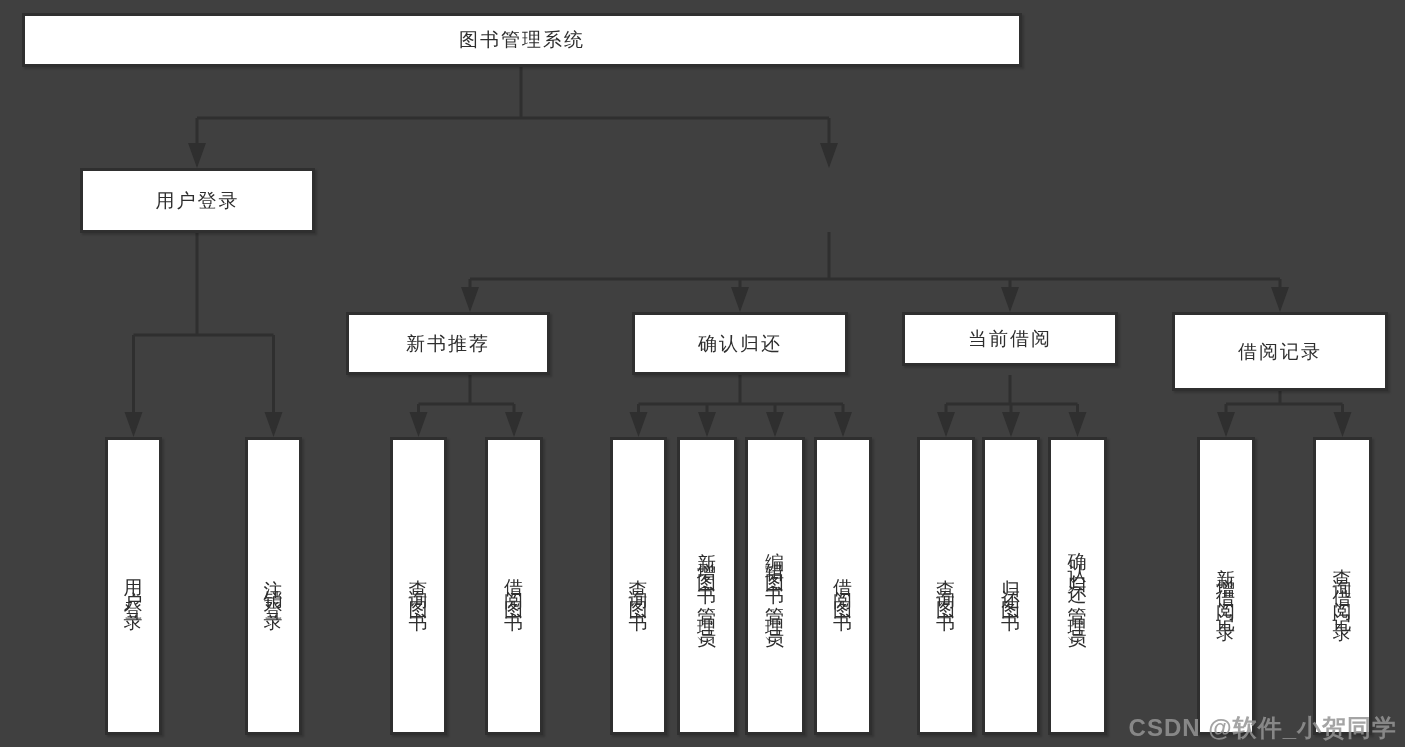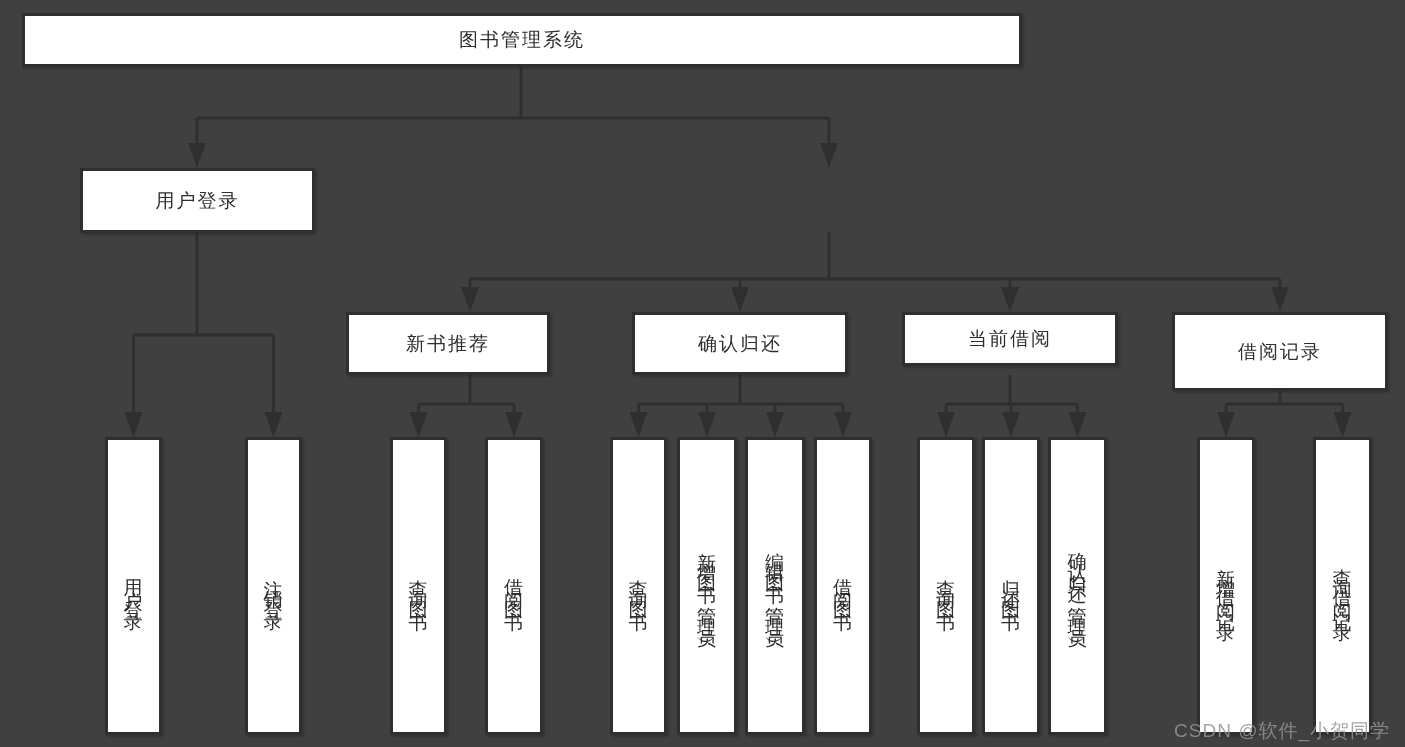--- a/index.html
+++ b/index.html
@@ -30,27 +30,28 @@
   .node.h span { letter-spacing: 2px; white-space: nowrap; }
   .node.v span {
     writing-mode: vertical-rl;
     text-orientation: mixed;
     letter-spacing: 11px;
     line-height: 1;
     white-space: nowrap;
   }
   .watermark {
     position: absolute;
-    right: 15px;
+    right: 8px;
     bottom: 3px;
-    font-size: 19px;
+    font-size: 24px;
     letter-spacing: 1px;
     color: rgba(148,148,148,0.85);
     white-space: nowrap;
     z-index: 5;
+    font-weight: bold;
   }
 </style>
 </head>
 <body>
 
 <div class="stage">
 
   <svg class="wires" width="1405" height="747" viewBox="0 0 1405 747">
 
     <g>

